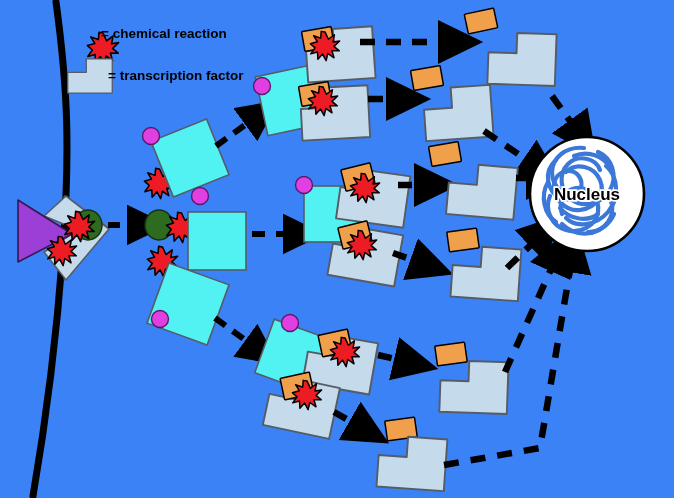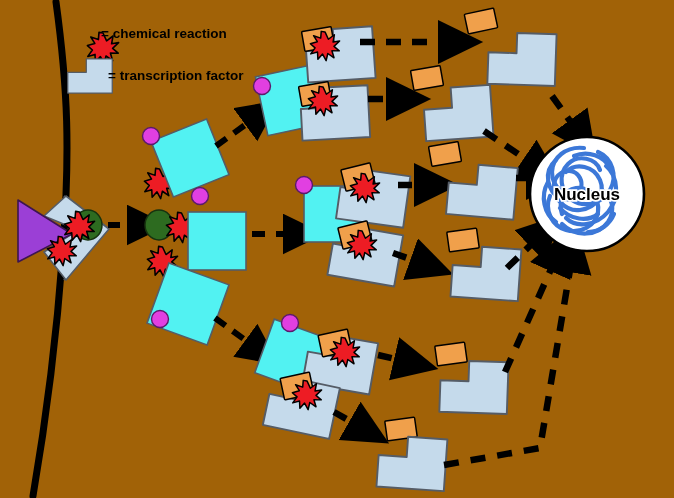--- a/index.html
+++ b/index.html
@@ -1,18 +1,18 @@
 <!DOCTYPE html>
 <html><head>
 <meta charset="utf-8">
 <style>
   html,body{margin:0;padding:0;background:#ffffff;}
   body{width:674px;height:498px;overflow:hidden;
        font-family:"Liberation Sans",sans-serif;}
-  #stage{position:relative;width:674px;height:498px;background:#a16207;}
+  #stage{position:relative;width:674px;height:498px;background:#3b82f6;}
   svg{position:absolute;left:0;top:0;}
   .legend-text{font-family:"Liberation Sans",sans-serif;font-weight:bold;
                font-size:13.5px;fill:#000;}
   .nuc-text{font-family:"Liberation Sans",sans-serif;font-weight:bold;
             font-size:17px;fill:#000;}
 </style>
 </head>
 <body>
 
 <div id="stage">

